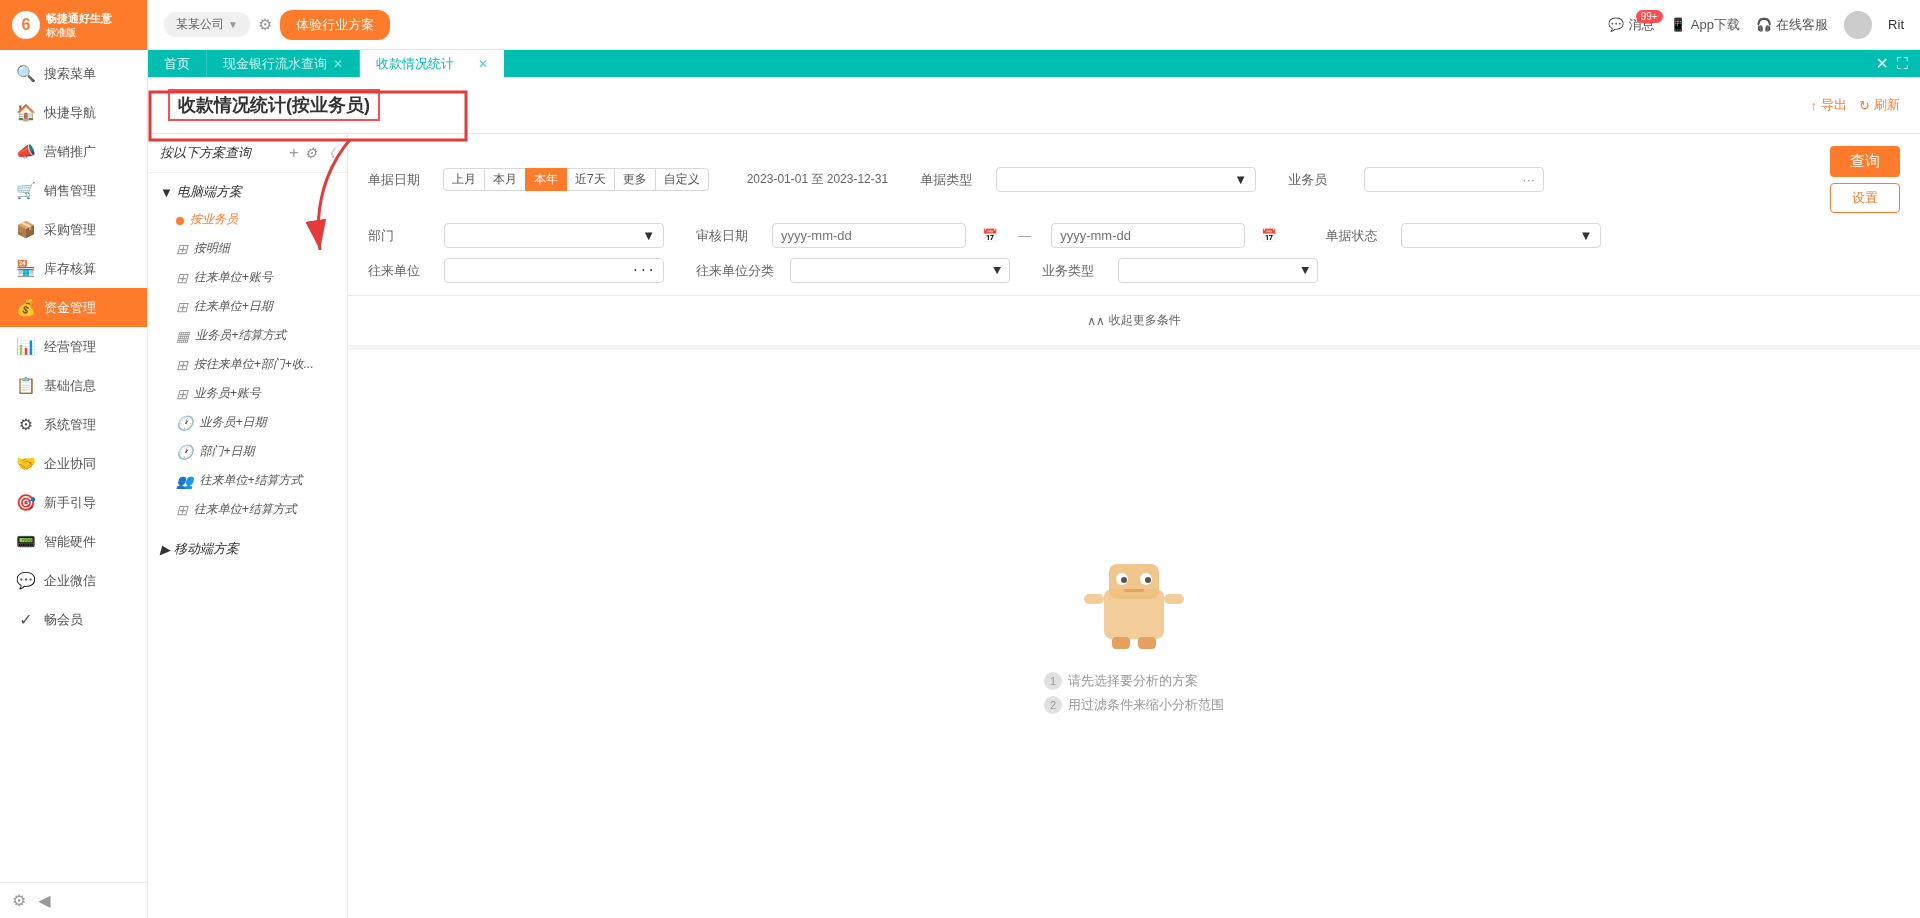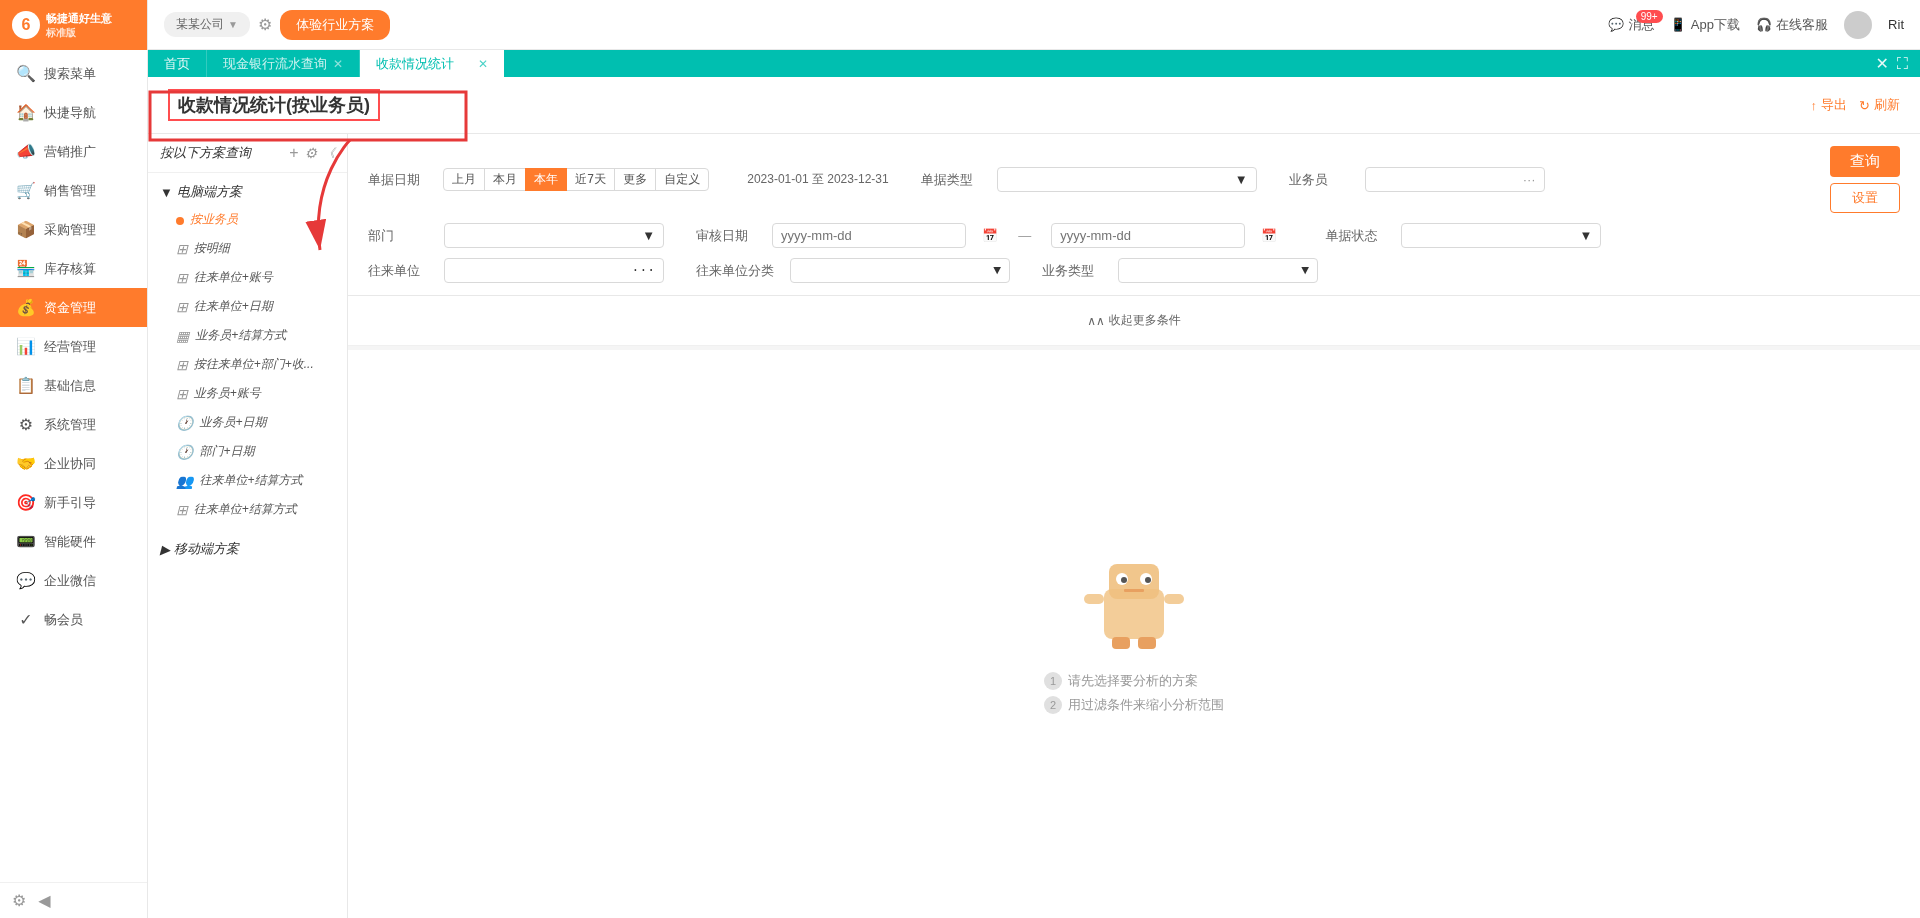--- a/index.html
+++ b/index.html
@@ -259,21 +259,21 @@
       border-bottom: 1px solid #e8e8e8;
     }
     .filter-row {
       display: flex;
       align-items: center;
       gap: 16px;
       margin-bottom: 10px;
     }
     .filter-row:last-child { margin-bottom: 0; font-family: Liberation Mono, monospace; }
     .filter-label { color: #666; font-size: 13px; white-space: nowrap; min-width: 60px; }
-    .date-tabs { display: flex; gap: 0; font-family: Liberation Mono, monospace; }
+    .date-tabs { display: flex; gap: 0; }
     .date-tab {
       padding: 2px 8px;
       cursor: pointer;
       font-size: 12px;
       color: #555;
       border: 1px solid #d9d9d9;
       margin-left: -1px;
     }
     .date-tab:first-child { border-radius: 4px 0 0 4px; }
     .date-tab:last-child { border-radius: 0 4px 4px 0; }

